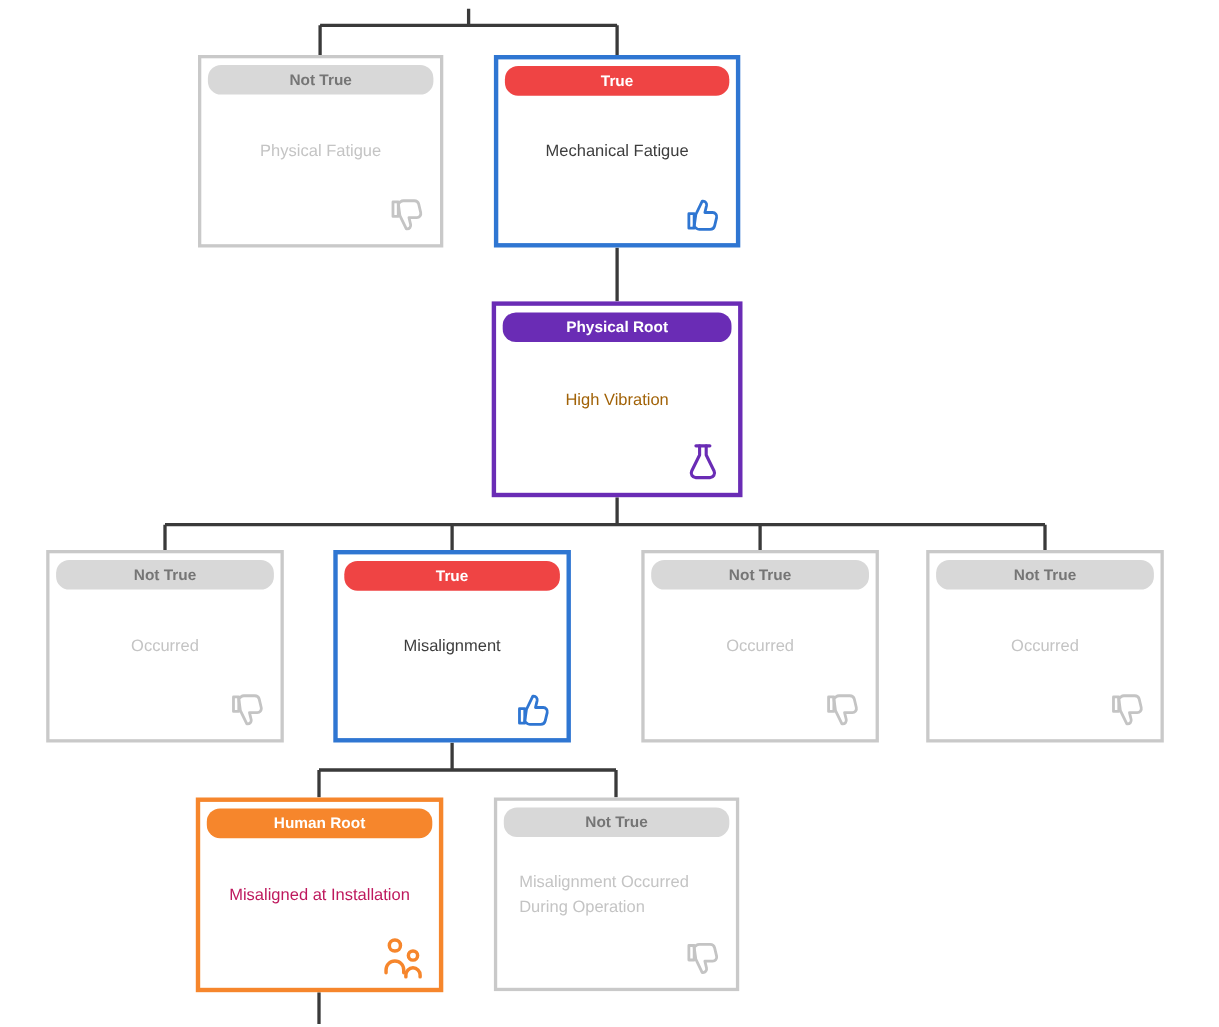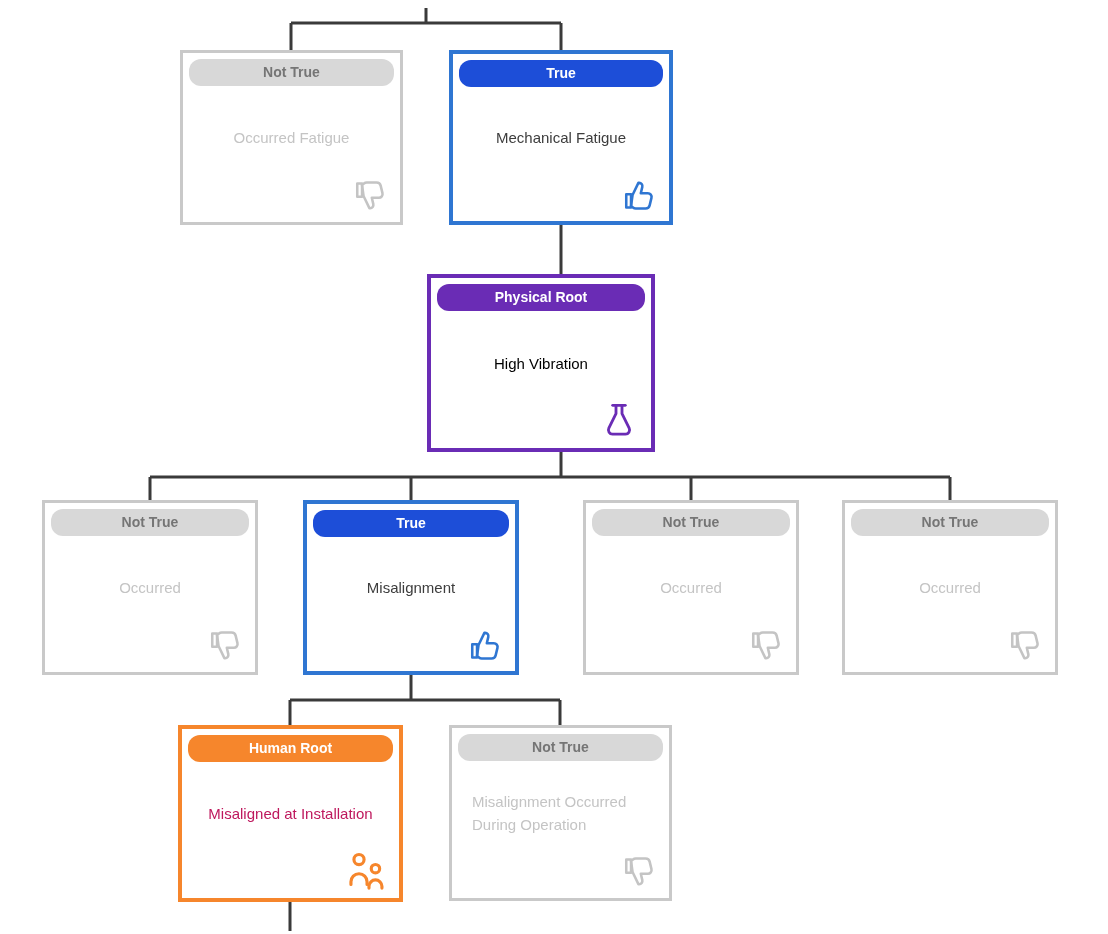--- a/index.html
+++ b/index.html
@@ -38,27 +38,27 @@
     display:block;
   }
 
   
   .node.not-true{border:3px solid #c9c9c9;}
   .node.not-true .hdr{background:#d8d8d8;color:#757575;}
   .node.not-true .body{color:#c4c4c4;}
   .node.not-true .corner-icon{color:#c4c4c4;}
 
   .node.true{border:4px solid #2f76d2;}
-  .node.true .hdr{background:#1d4ed8;color:#ffffff;}
+  .node.true .hdr{background:#ef4444;color:#ffffff;}
   .node.true .body{color:#3d3d3d;}
   .node.true .corner-icon{color:#2f76d2;}
 
   .node.physical-root{border:4px solid #6a2cb5;}
   .node.physical-root .hdr{background:#6a2cb5;color:#ffffff;}
-  .node.physical-root .body{color:#000000;}
+  .node.physical-root .body{color:#a16207;}
   .node.physical-root .corner-icon{color:#6a2cb5;}
 
   .node.human-root{border:4px solid #f6862c;}
   .node.human-root .hdr{background:#f6862c;color:#ffffff;}
   .node.human-root .body{color:#be185d;}
   .node.human-root .corner-icon{color:#f6862c;}
 </style>
 </head>
 <body>
 
@@ -91,38 +91,38 @@
     <path d="M426 8 V23 M291 23 H561 M291 23 V50 M561 23 V50
              M561 225 V274
              M561 452 V477 M150 477 H950 M150 477 V500 M411 477 V500 M691 477 V500 M950 477 V500
              M411 675 V700 M290 700 H560 M290 700 V725 M560 700 V725
              M290 902 V931" fill="none" stroke="#3a3a3a" stroke-width="3"></path>
   </svg>
 
   <div class="node not-true" style="left:180px;top:50px;width:223px;height:175px;">
     <div class="hdr">Not True</div>
     <div class="body">
-        <span>Occurred Fatigue</span>
+        <span>Physical Fatigue</span>
       </div>
     <svg class="corner-icon" width="36" height="36" viewBox="0 0 24 24">
         <use href="#icon-thumbs-down"></use>
       </svg>
   </div>
 
   <div class="node true" style="left:449px;top:50px;width:224px;height:175px;">
     <div class="hdr">True</div>
     <div class="body">
         <span>Mechanical Fatigue</span>
       </div>
     <svg class="corner-icon" width="36" height="36" viewBox="0 0 24 24">
         <use href="#icon-thumbs-up"></use>
       </svg>
   </div>
 
-  <div class="node physical-root" style="left:427px;top:274px;width:228px;height:178px;">
+  <div class="node physical-root" style="left:447px;top:274px;width:228px;height:178px;">
     <div class="hdr">Physical Root</div>
     <div class="body">
         <span>High Vibration</span>
       </div>
     <svg class="corner-icon" width="40" height="40" viewBox="0 0 24 24">
         <use href="#icon-flask"></use>
       </svg>
   </div>
 
   <div class="node not-true" style="left:42px;top:500px;width:216px;height:175px;">

